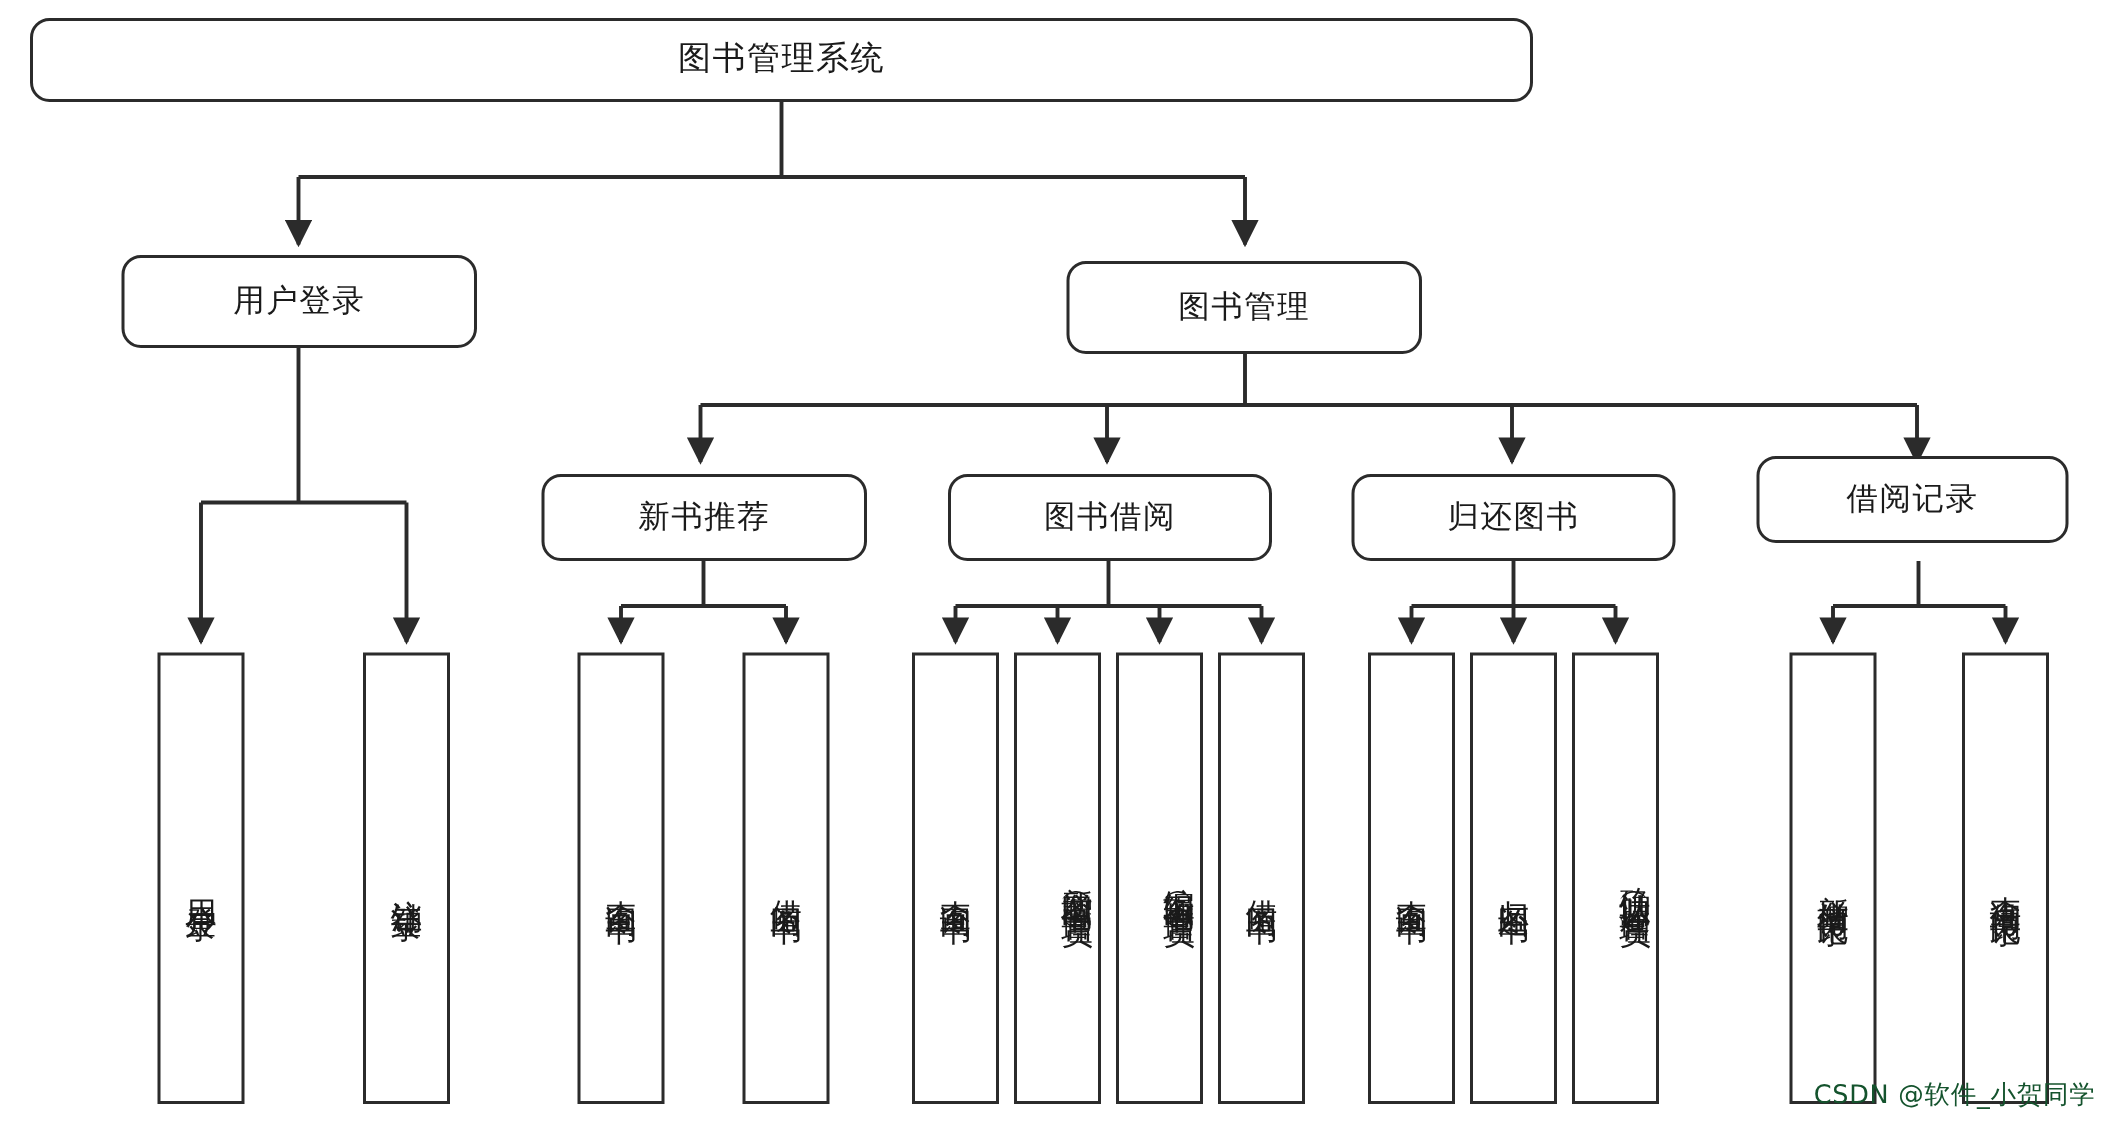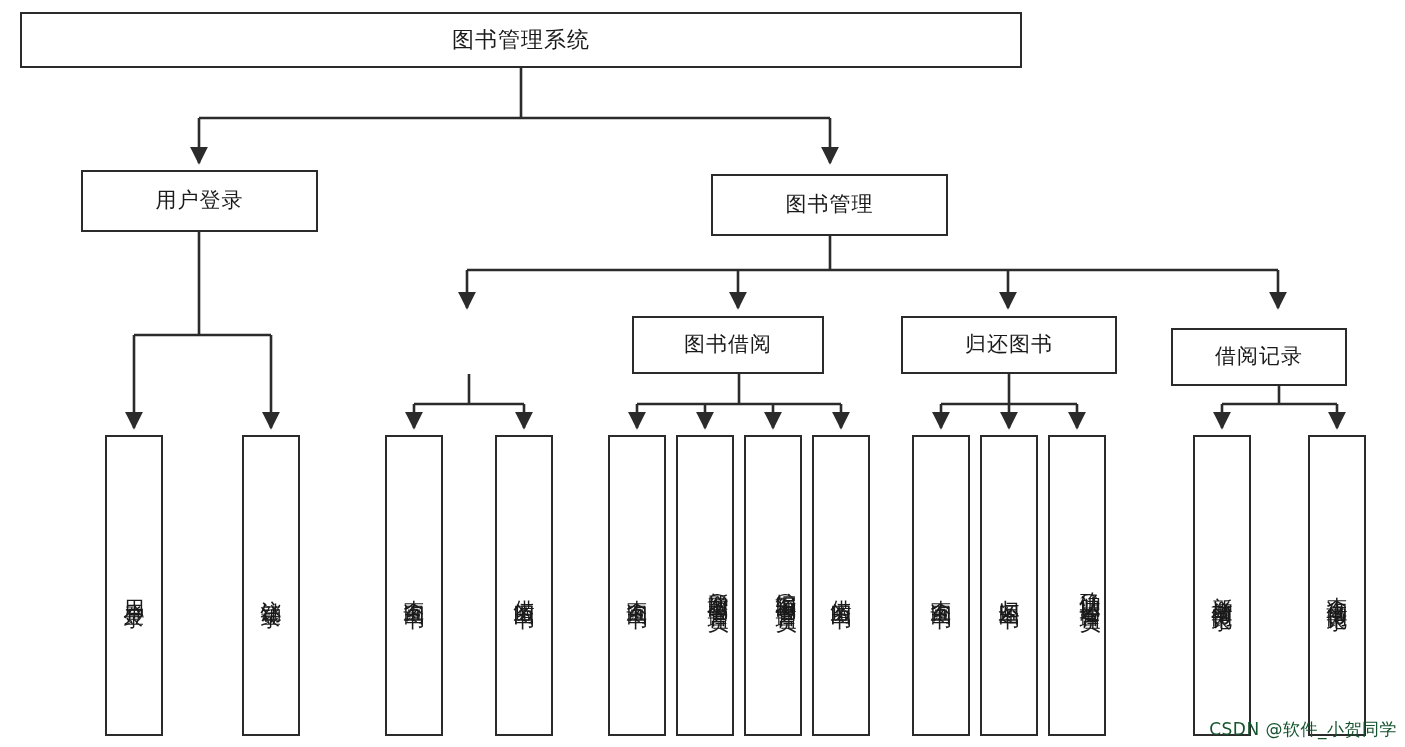--- a/index.html
+++ b/index.html
@@ -33,20 +33,21 @@
     border: 2px solid #2b2b2b;
     display: flex;
     align-items: center;
     justify-content: center;
     color: #1a1a1a;
   }
   .node.horiz {
     font-size: 21px;
     line-height: 1.1;
     letter-spacing: 1px;
+    border-radius: 13px;
   }
   .node.vert {
     writing-mode: vertical-rl;
     text-orientation: upright;
     font-size: 21px;
     letter-spacing: 2px;
     align-items: flex-start;
     justify-content: center;
     padding-top: 6px;
   }
@@ -135,27 +136,30 @@
     <span>图书管理系统</span>
   </div>
 
   <div class="node horiz" style="left:81px; top:170px; width:237px; height:62px;">
     <span>用户登录</span>
   </div>
   <div class="node horiz" style="left:711px; top:174px; width:237px; height:62px;">
     <span>图书管理</span>
   </div>
 
-  <div class="node horiz" style="left:632px; top:316px; width:192px; height:58px;">
+  <div class="node horiz" style="left:361px; top:316px; width:217px; height:58px;">
+    <span>新书推荐</span>
+  </div>
+  <div class="node horiz" style="left:632px; top:316px; width:216px; height:58px;">
     <span>图书借阅</span>
   </div>
   <div class="node horiz" style="left:901px; top:316px; width:216px; height:58px;">
     <span>归还图书</span>
   </div>
-  <div class="node horiz" style="left:1171px; top:328px; width:176px; height:58px;text-align:center;">
+  <div class="node horiz" style="left:1171px; top:304px; width:208px; height:58px;text-align:center;">
     <span>借阅记录</span>
   </div>
 
   <div class="node vert midalign" style="left:105px; top:435px; width:58px; height:301px;">
     <span class="vlabel">用户登录</span>
   </div>
   <div class="node vert midalign" style="left:242px; top:435px; width:58px; height:301px;">
     <span class="vlabel">注销登录</span>
   </div>
 

